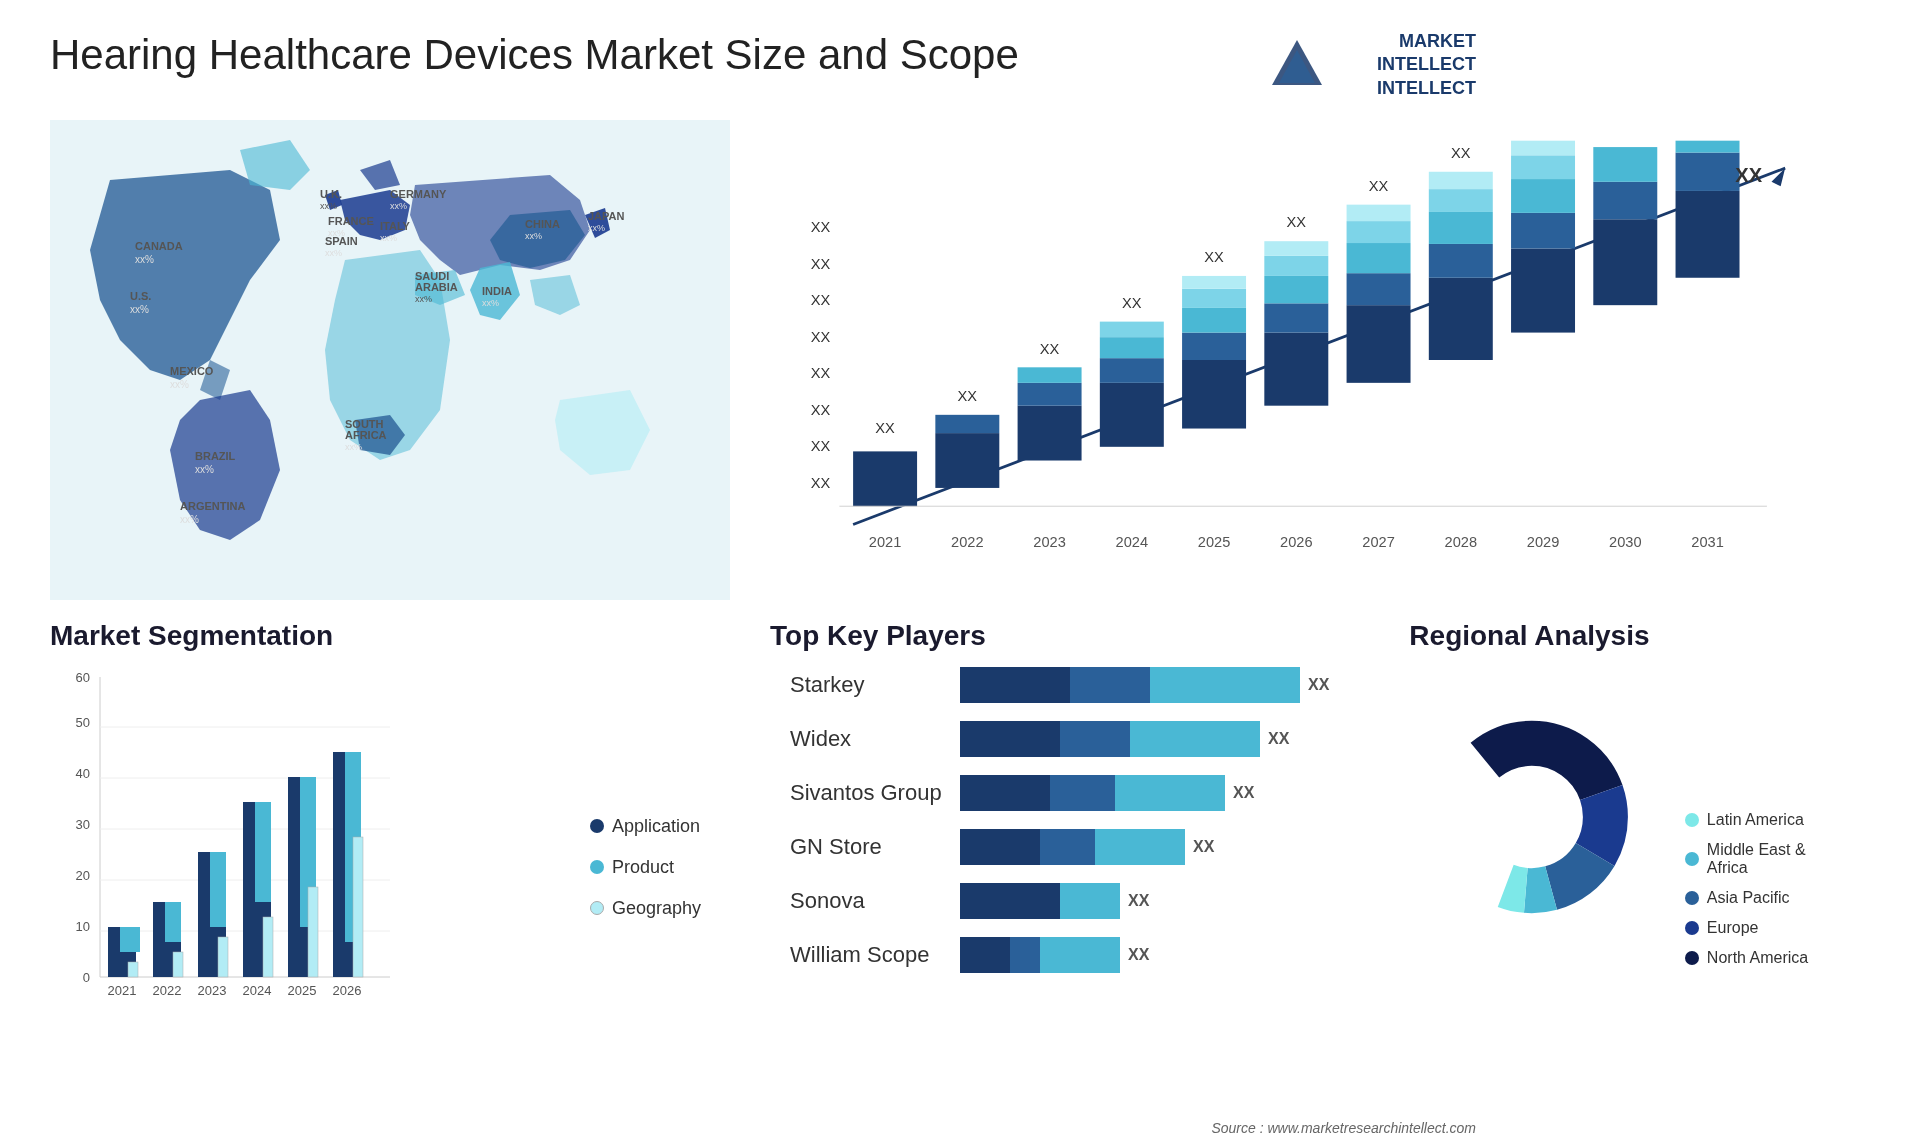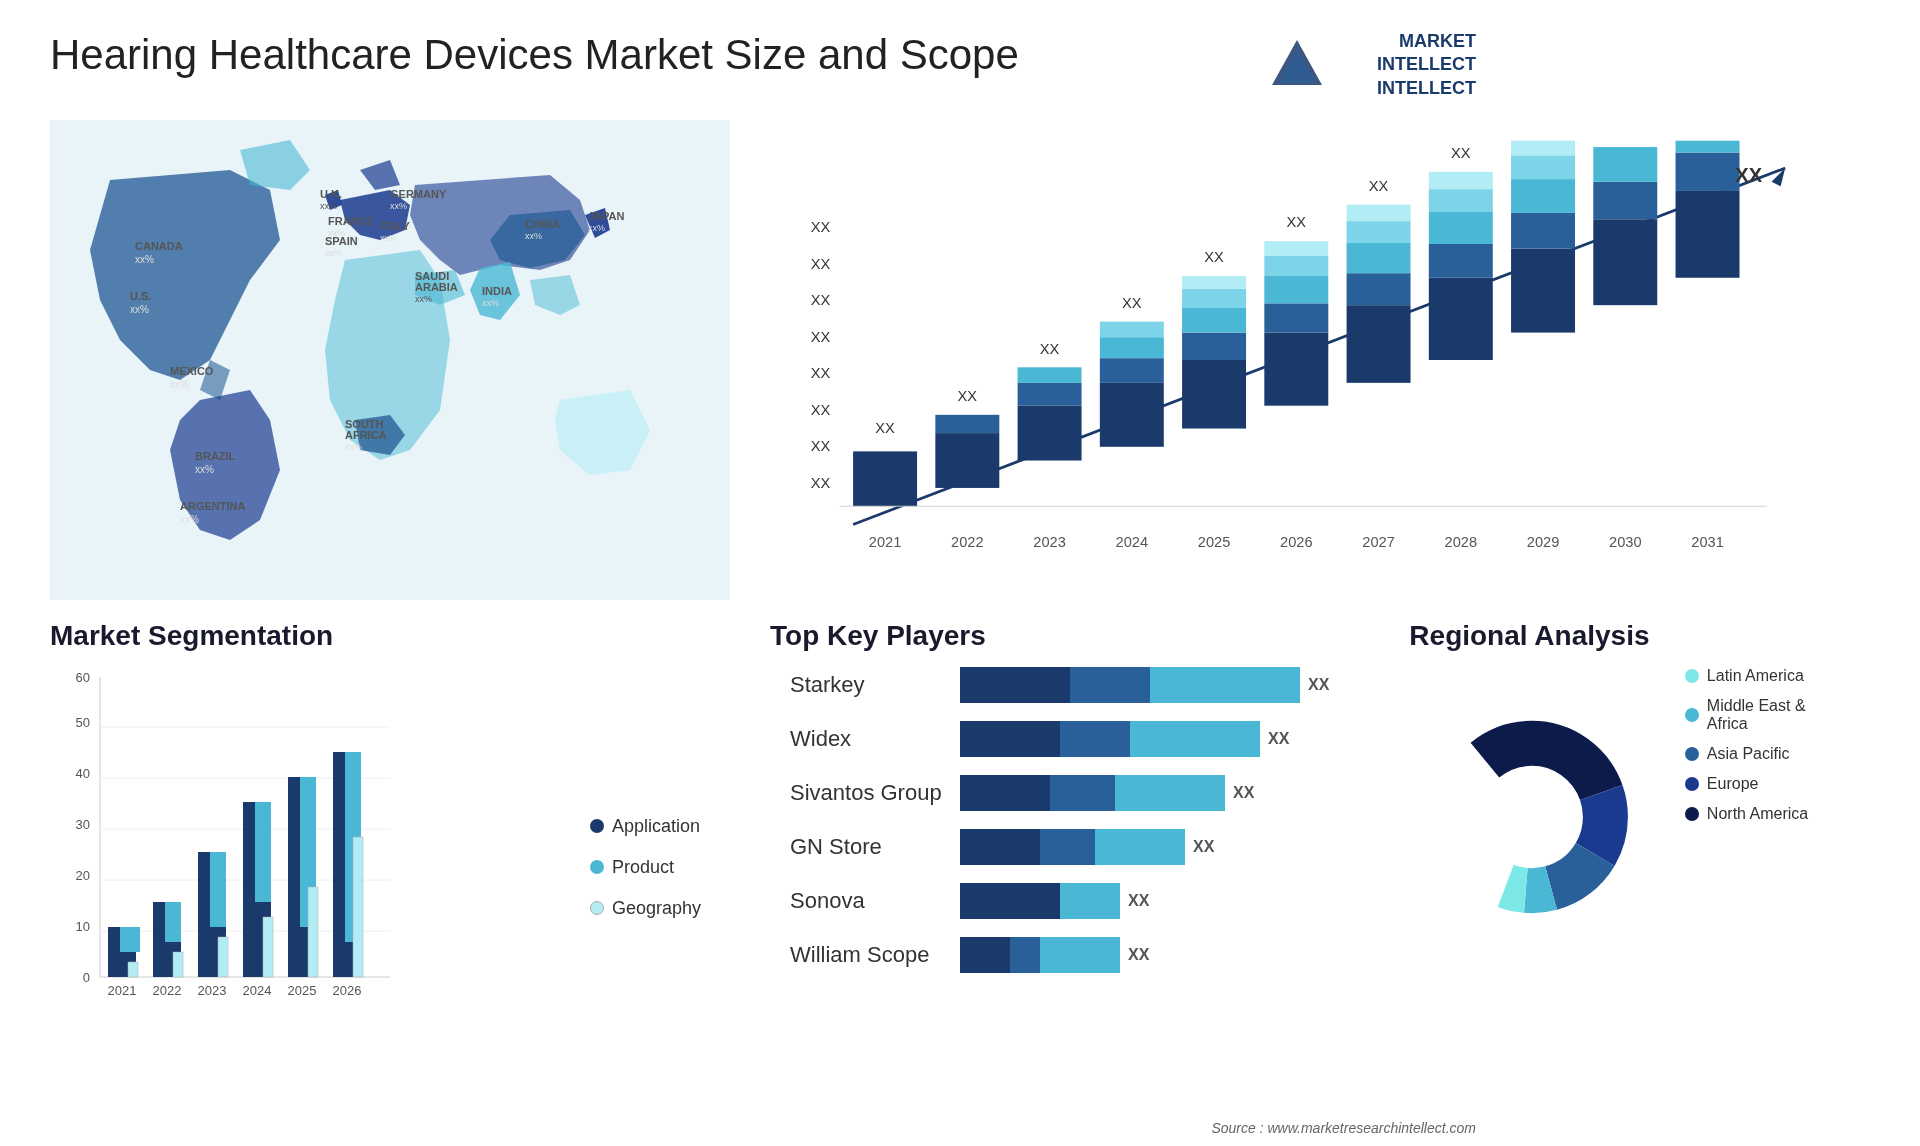--- a/index.html
+++ b/index.html
@@ -144,21 +144,21 @@
 
     .player-value {
       font-size: 16px;
       color: #555;
       margin-left: 8px;
       font-weight: 600;
     }
 
     .donut-wrapper {
       display: flex;
-      align-items: flex-start;
+      align-items: flex-end;
       gap: 30px;
     }
 
     .regional-legend {
       display: flex;
       flex-direction: column;
       gap: 12px;
     }
 
     .regional-legend-item {

